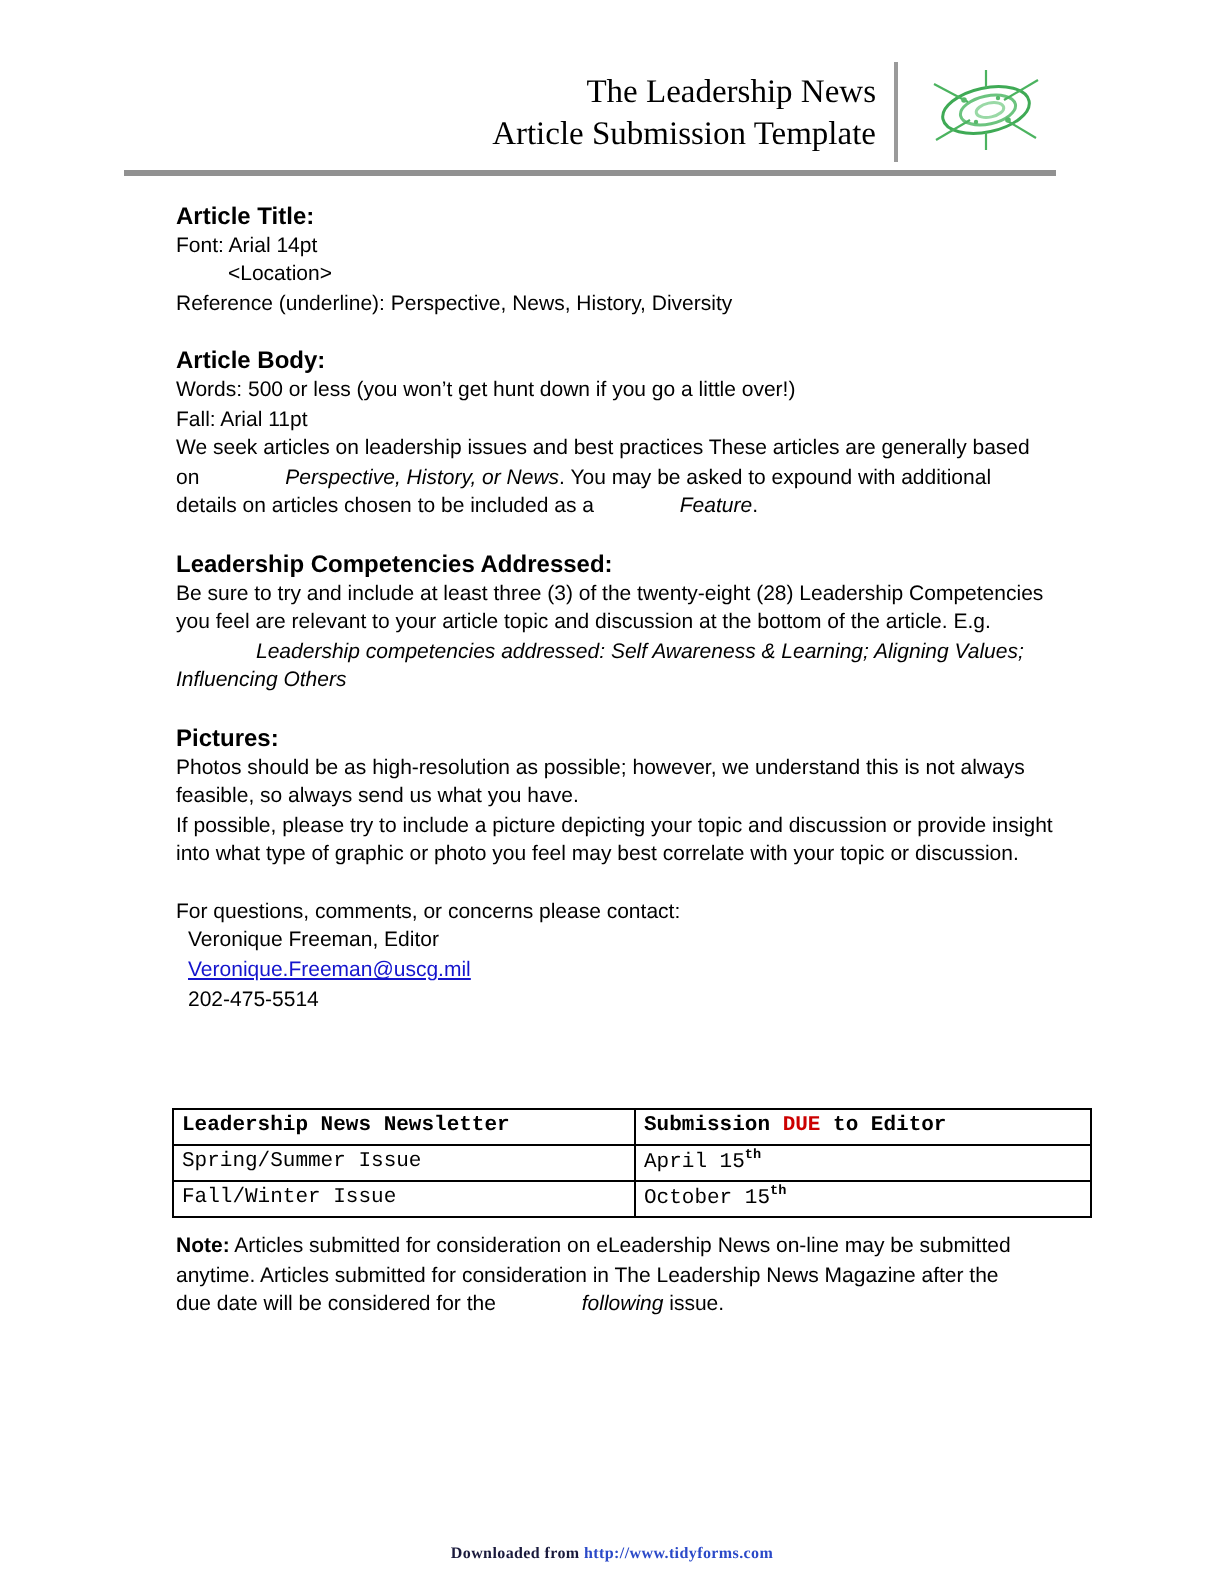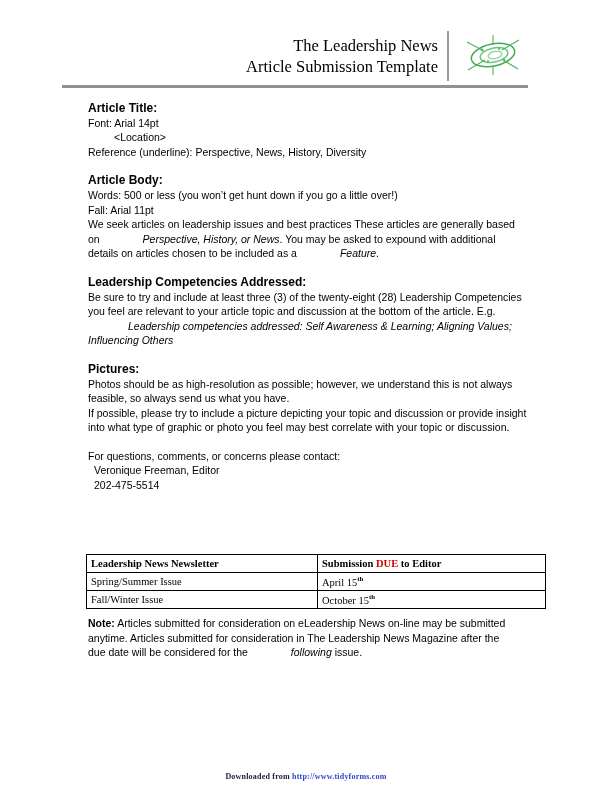--- a/index.html
+++ b/index.html
@@ -115,21 +115,21 @@
     border-collapse: collapse;
     width: 441px;
     table-layout: fixed;
   }
   table.sched td {
     border: 1.4px solid #000000;
     font-size: 10.5px;
     padding: 1px 4px 2px 4px;
     height: 14px;
     vertical-align: middle;
-    font-family: Liberation Serif, serif;
+    font-family: Liberation Mono, monospace;
   }
   table.sched .col-a { width: 222px; }
   table.sched .col-b { width: 219px; margin-left: 40px; }
   table.sched tr.head td { font-weight: bold; }
   .due { color: #cc0000; font-weight: bold; }
   sup { font-size: 6.8px; vertical-align: super; font-weight: bold; }
 
   
   .note {
     position: absolute;
@@ -226,20 +226,21 @@
       <div class="sec-head">Pictures:</div>
       <div class="para">Photos should be as high-resolution as possible; however, we understand this is not always feasible, so always send us what you have.</div>
       <div class="para">If possible, please try to include a picture depicting your topic and discussion or provide insight into what type of graphic or photo you feel may best correlate with your topic or discussion.</div>
     </div>
 
     <div class="gap"></div>
 
     <div class="sec">
       <div class="line">For questions, comments, or concerns please contact:</div>
       <div class="line contact-indent">Veronique Freeman, Editor</div>
+      <div class="line contact-indent"><a class="email-link" href="#">Veronique.Freeman@uscg.mil</a></div>
       <div class="line contact-indent">202-475-5514</div>
     </div>
 
   </div>
 
   <div class="table-wrap">
     <table class="sched">
       <tbody>
         <tr class="head">
           <td class="col-a">Leadership News Newsletter</td>

